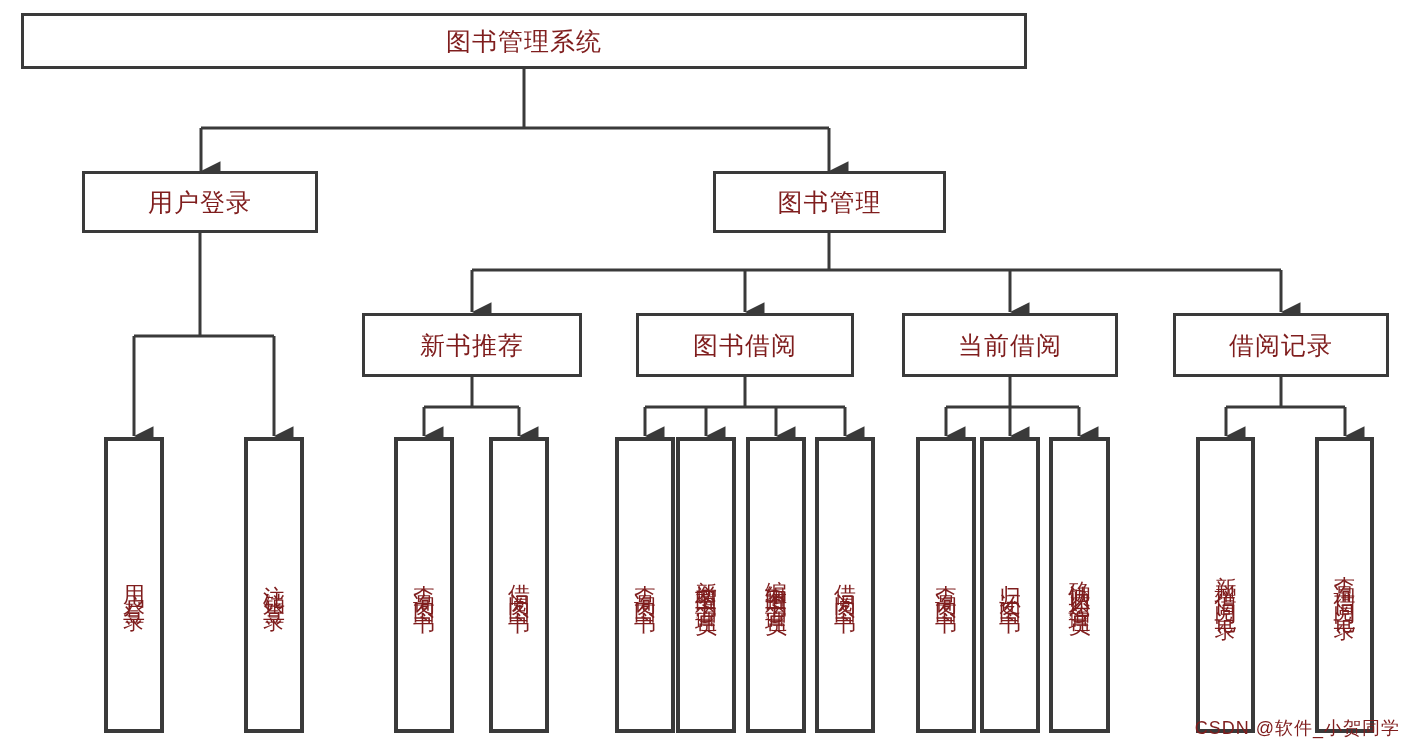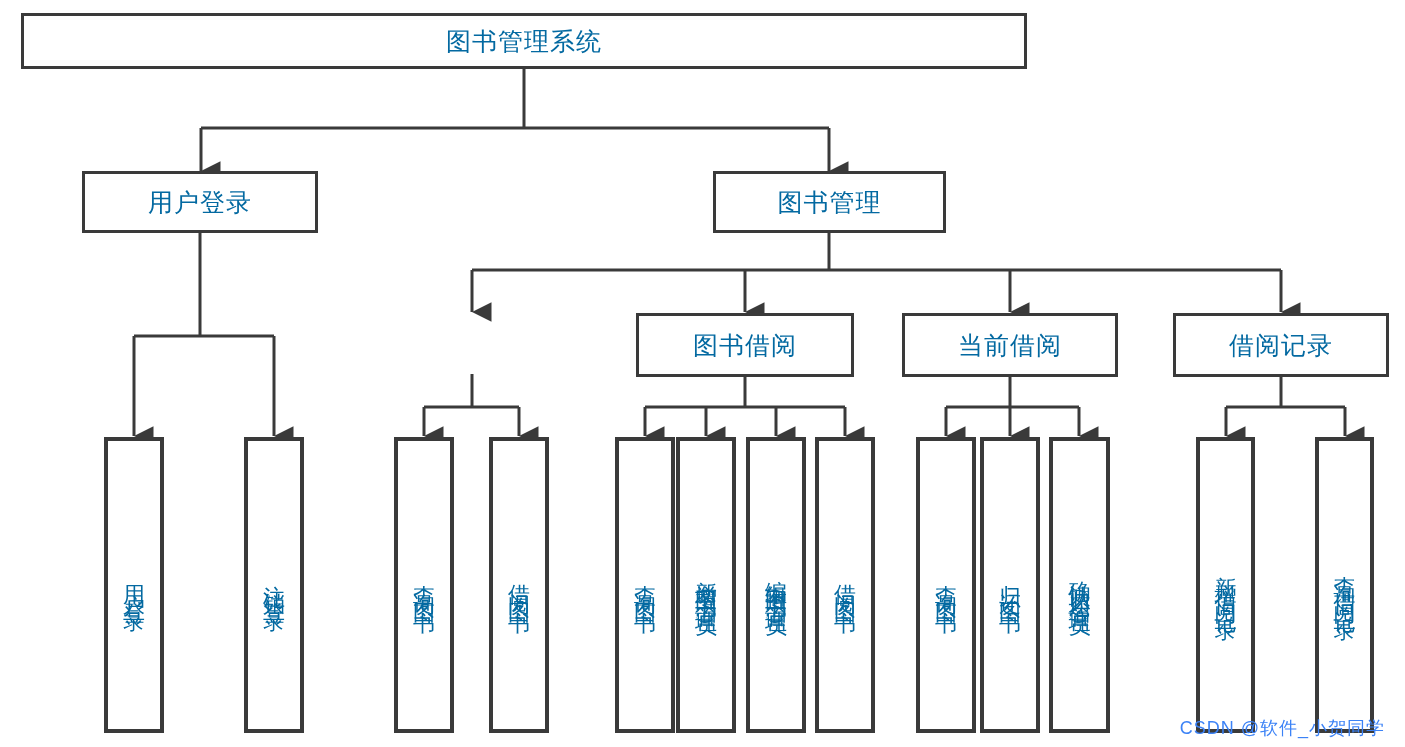--- a/index.html
+++ b/index.html
@@ -21,21 +21,21 @@
   }
 
   .node {
     position: absolute;
     z-index: 2;
     border: 3px solid #3a3a3a;
     background: #ffffff;
     display: flex;
     align-items: center;
     justify-content: center;
-    color: #0369a1;
+    color: #7f1d1d;
     font-size: 25px;
     letter-spacing: 1px;
     white-space: nowrap;
   }
 
   .leaf {
     border-width: 4px;
   }
   .leaf span {
     writing-mode: vertical-rl;
@@ -45,25 +45,25 @@
     letter-spacing: 9px;
     white-space: normal;
   }
   .leaf span.tight {
     letter-spacing: 5px;
   }
 
   .watermark {
     position: absolute;
     z-index: 3;
-    right: 20px;
+    right: 5px;
     bottom: 7px;
     font-size: 18px;
     letter-spacing: 1px;
-    color: #3b82f6;
+    color: #7f1d1d;
     white-space: nowrap;
   }
 </style>
 </head>
 <body>
 
 <div class="canvas">
 
   <svg class="wires" width="1405" height="747" aria-hidden="true">
     <defs>
@@ -101,20 +101,21 @@
       <line x1="1226" y1="407" x2="1226" y2="436" marker-end="url(#arrow)"></line>
       <line x1="1345" y1="407" x2="1345" y2="436" marker-end="url(#arrow)"></line>
     </g>
   </svg>
 
   <div class="node" style="left:21px; top:13px; width:1006px; height:56px;">图书管理系统</div>
 
   <div class="node" style="left:82px; top:171px; width:236px; height:62px;">用户登录</div>
   <div class="node" style="left:713px; top:171px; width:233px; height:62px;font-family:Liberation Mono, monospace;">图书管理</div>
 
+  <div class="node" style="left:362px; top:313px; width:220px; height:64px;">新书推荐</div>
   <div class="node" style="left:902px; top:313px; width:216px; height:64px;">当前借阅</div>
   <div class="node" style="left:636px; top:313px; width:218px; height:64px;">图书借阅</div>
   <div class="node" style="left:1173px; top:313px; width:216px; height:64px;">借阅记录</div>
 
   <div class="node leaf" style="left:104px; top:437px; width:60px; height:296px;">
     <span>用户登录</span>
   </div>
   <div class="node leaf" style="left:244px; top:437px; width:60px; height:296px;">
     <span>注销登录</span>
   </div>

